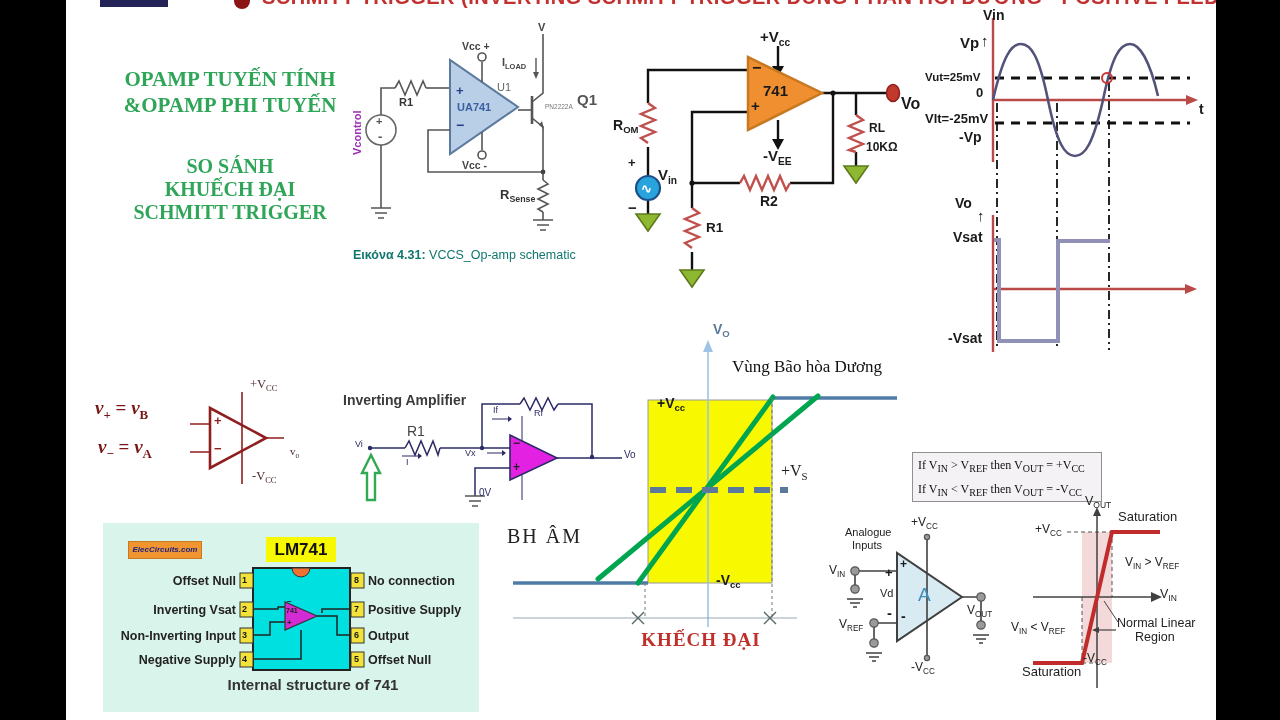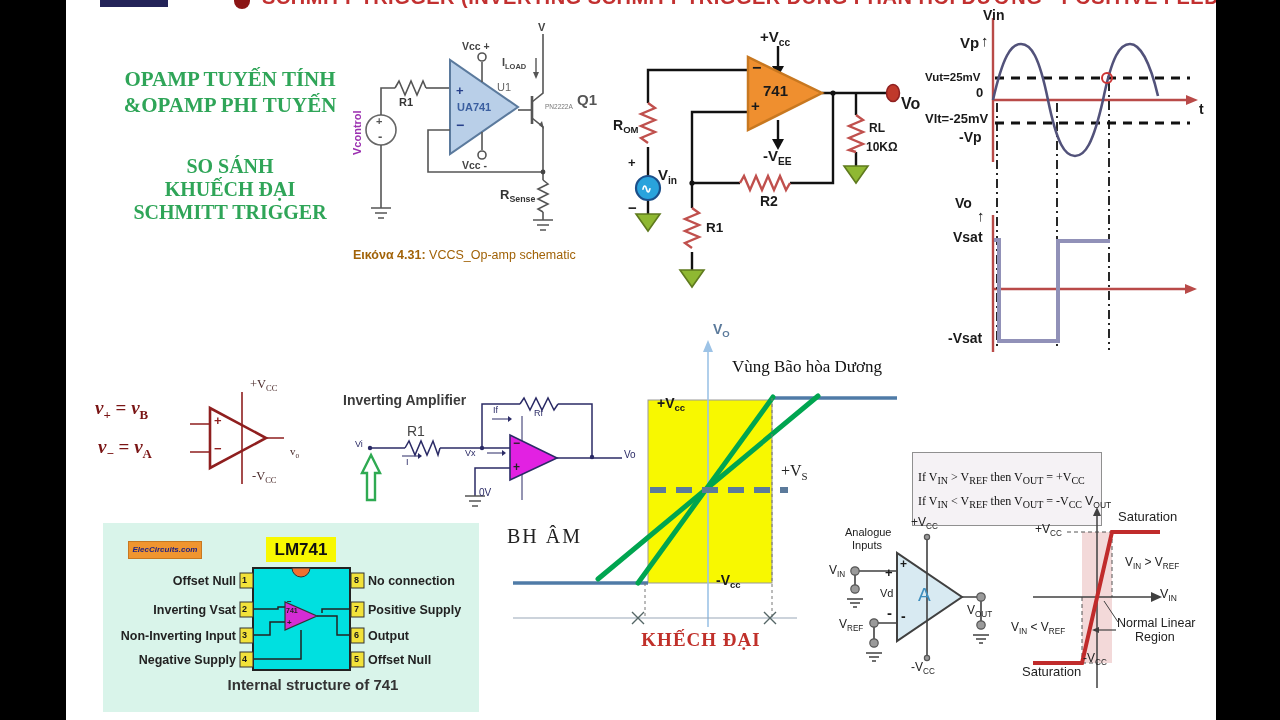--- a/index.html
+++ b/index.html
@@ -68,21 +68,21 @@
   <span class="lbl" style="left:456px;top:118px;font-size:14px;color:#27408b;">−</span>
   <span class="lbl" style="left:457px;top:102px;font-size:11px;color:#3b5fa0;">UA741</span>
   <span class="lbl" style="left:497px;top:82px;font-size:11px;color:#666;font-weight:400;">U1</span>
   <span class="lbl" style="left:462px;top:41px;font-size:10.5px;color:#444;">Vcc +</span>
   <span class="lbl" style="left:462px;top:160px;font-size:10.5px;color:#444;">Vcc -</span>
   <span class="lbl" style="left:538px;top:22px;font-size:11px;color:#444;">V</span>
   <span class="lbl" style="left:502px;top:57px;font-size:11px;color:#444;">I<sub>LOAD</sub></span>
   <span class="lbl" style="left:545px;top:92px;font-size:15px;color:#555;margin-left:32px;">Q1</span>
   <span class="lbl" style="left:545px;top:104px;font-size:6.5px;color:#777;font-weight:400;">PN2222A</span>
   <span class="lbl" style="left:500px;top:188px;font-size:13px;color:#333;">R<sub>Sense</sub></span>
-  <span class="lbl" style="left:353px;top:249px;font-size:12.5px;color:#a16207;"><b>Εικόνα 4.31:</b><span style="font-weight:400;"> VCCS_Op-amp schematic</span></span>
+  <span class="lbl" style="left:353px;top:249px;font-size:12.5px;color:#0f766e;"><b>Εικόνα 4.31:</b><span style="font-weight:400;"> VCCS_Op-amp schematic</span></span>
 
   <svg width="310" height="290" style="left:605px;top:20px;" viewBox="605 20 310 290">
     <g stroke="#111" stroke-width="2.4" fill="none">
       <path d="M748,70 H648 V103"></path>
       <path d="M648,147 V176"></path>
       <path d="M648,200 V214"></path>
       <path d="M748,112 H692 V183"></path>
       <path d="M692,183 H740 M790,183 H833 V93"></path>
       <path d="M692,183 V208 M692,252 V270"></path>
       <path d="M822,93 H886"></path>
@@ -234,21 +234,21 @@
     </g>
   </svg>
   <span class="lbl" style="left:713px;top:322px;font-size:14px;color:#5b7a9b;">V<sub>O</sub></span>
   <span class="lbl serif" style="left:732px;top:358px;font-size:17px;font-weight:400;color:#111;">Vùng Bão hòa Dương</span>
   <span class="lbl" style="left:657px;top:396px;font-size:14px;">+V<sub>cc</sub></span>
   <span class="lbl" style="left:716px;top:573px;font-size:14px;">-V<sub>cc</sub></span>
   <span class="lbl serif" style="left:781px;top:463px;font-size:16px;font-weight:400;color:#222;">+V<sub>S</sub></span>
   <span class="lbl serif" style="left:507px;top:526px;font-size:20px;font-weight:400;letter-spacing:2px;color:#222;">BH  ÂM</span>
   <span class="lbl serif" style="left:640px;top:630px;width:122px;text-align:center;font-size:19px;color:#c0302a;letter-spacing:1px;">KHẾCH ĐẠI</span>
 
-  <div class="abs" style="left:912px;top:452px;width:178px;height:44px;background:#f5f2f5;border:1.5px solid #909090;padding:14px 5px;box-sizing:content-box;">
+  <div class="abs" style="left:912px;top:452px;width:178px;height:44px;background:#f5f2f5;border:1.5px solid #909090;padding:2px 5px;box-sizing:content-box;">
     <div class="serif" style="font-size:12px;line-height:21px;color:#111;white-space:nowrap;">If V<sub>IN</sub> &gt; V<sub>REF</sub> then V<sub>OUT</sub> = +V<sub>CC</sub></div>
     <div class="serif" style="font-size:12px;line-height:21px;color:#111;white-space:nowrap;">If V<sub>IN</sub> &lt; V<sub>REF</sub> then V<sub>OUT</sub> = -V<sub>CC</sub></div>
   </div>
 
   <svg width="185" height="165" style="left:826px;top:510px;" viewBox="826 510 185 165">
     <polygon points="897,553 897,641 962,597" fill="#d8eaf2" stroke="#404040" stroke-width="2"></polygon>
     <g stroke="#404040" stroke-width="1.6" fill="none">
       <path d="M927,537 V658"></path>
       <path d="M858,571 H897 M877,623 H897 M962,597 H977"></path>
       <path d="M855,571 V589 M874,623 V643 M981,597 V625"></path>

